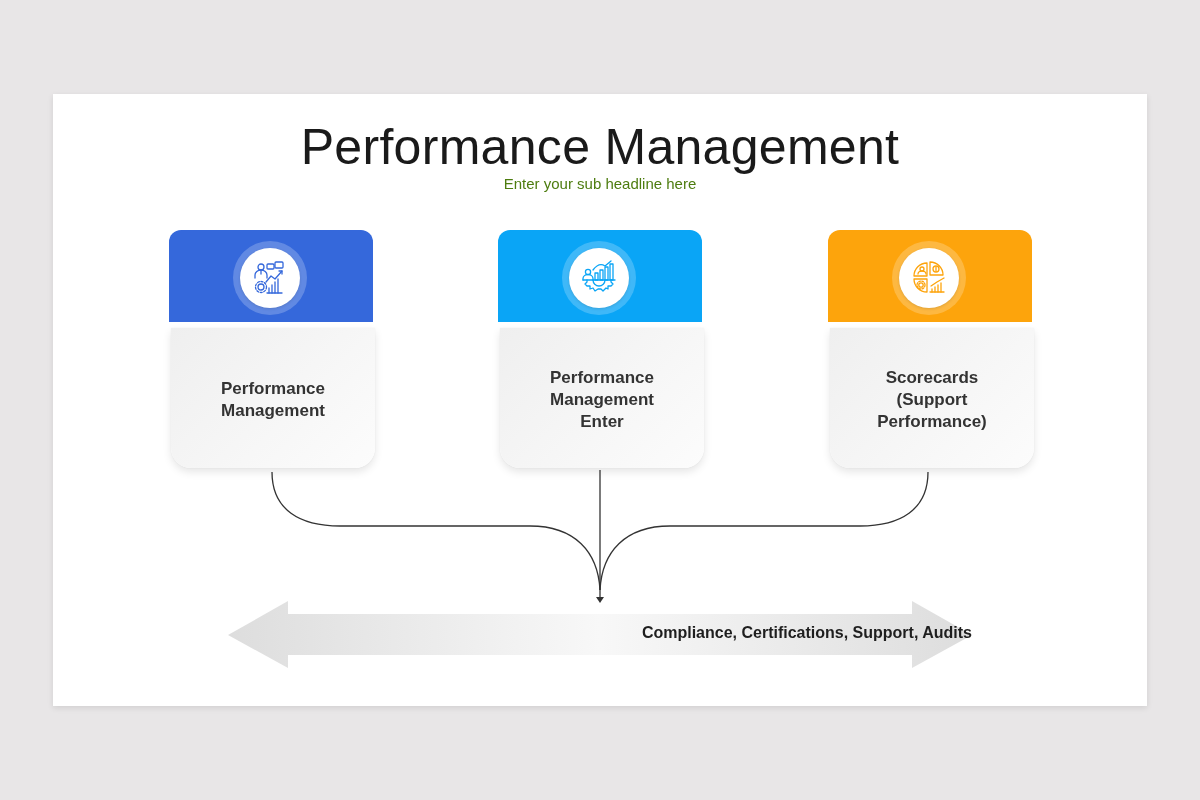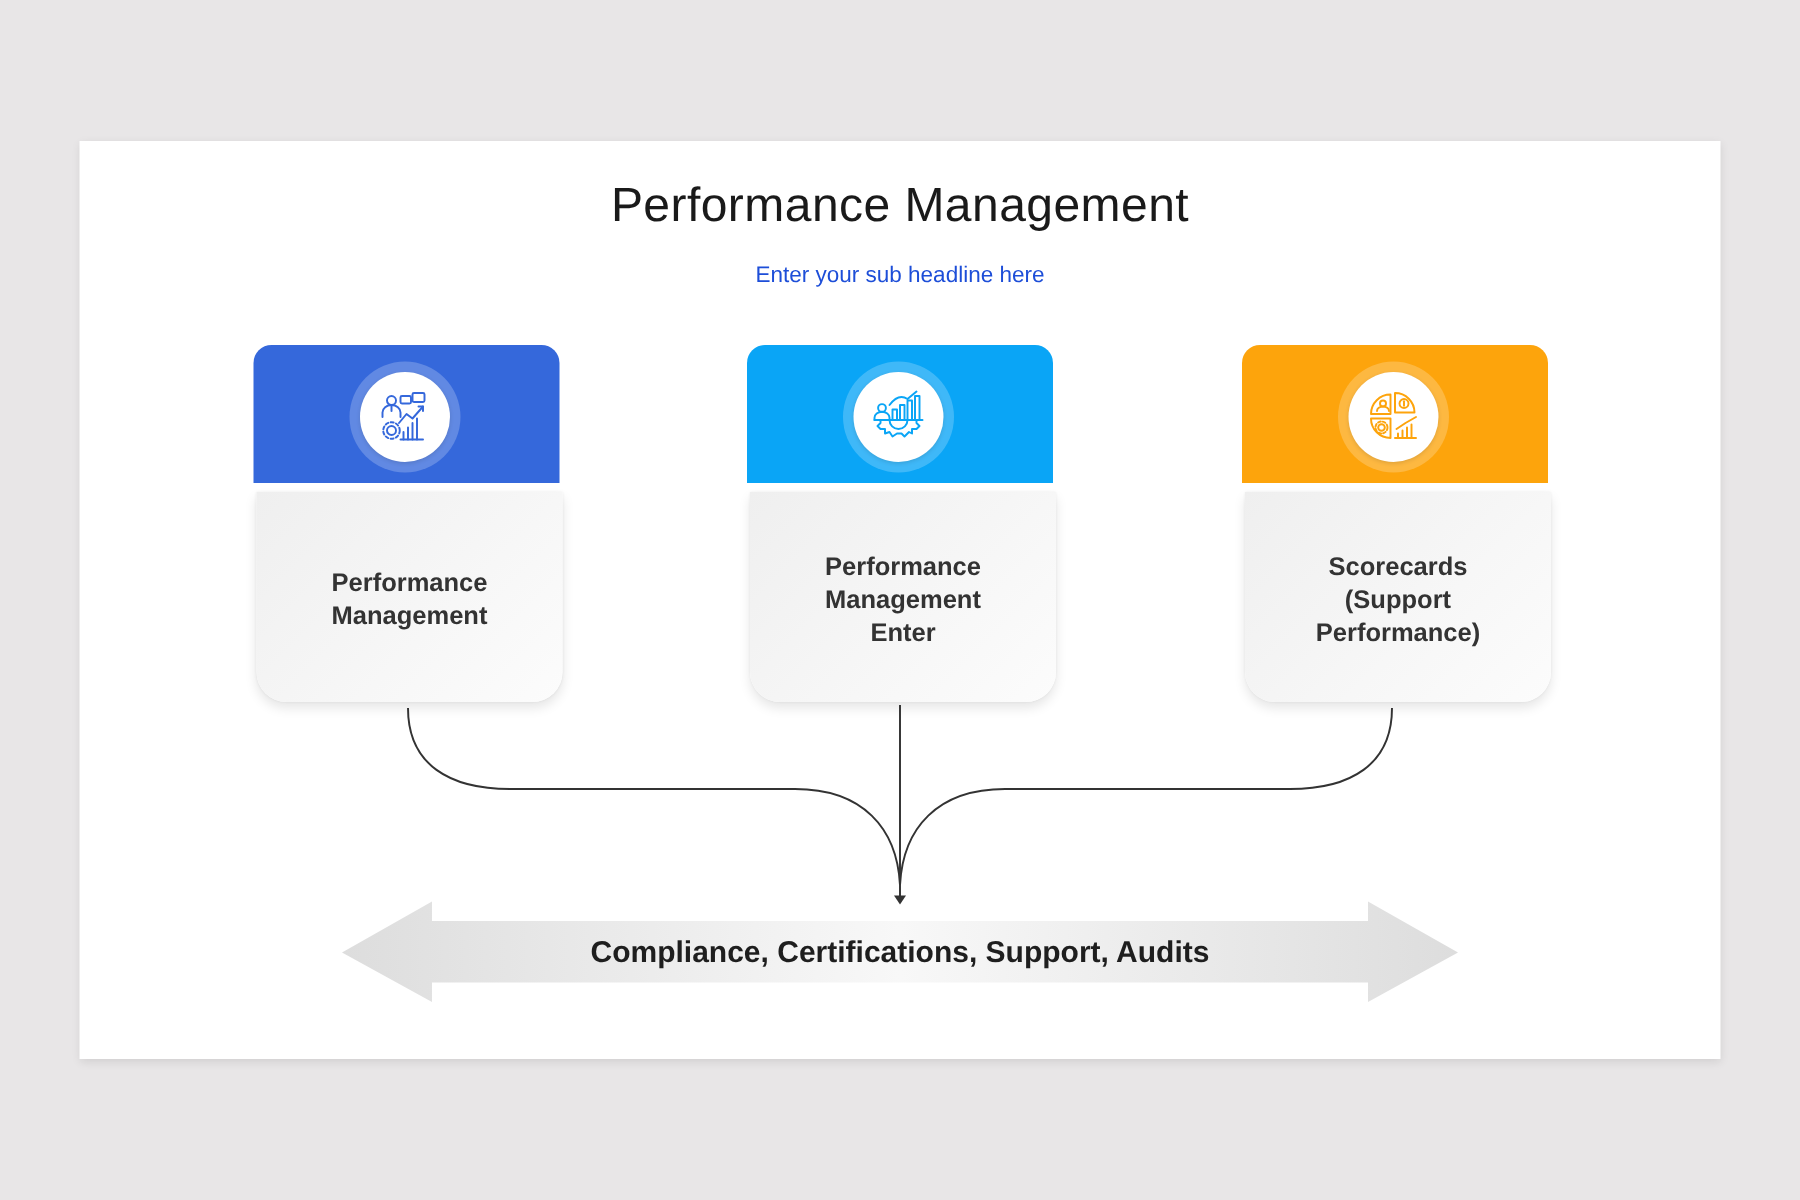--- a/index.html
+++ b/index.html
@@ -9,26 +9,26 @@
     font-family: "Liberation Sans", "DejaVu Sans", sans-serif;
     position: relative;
   }
   .slide {
     position: absolute; left: 53px; top: 94px; width: 1094px; height: 612px;
     background: #ffffff;
     box-shadow: 0 2px 6px rgba(0,0,0,0.10);
   }
   .title {
     position: absolute; left: 0; right: 0; top: 118px;
-    text-align: center; font-size: 32px; color: #1a1a1a; font-weight: normal;
+    text-align: center; font-size: 50px; color: #1a1a1a; font-weight: normal;
     letter-spacing: 0.3px;
   }
   .subtitle {
     position: absolute; left: 0; right: 0; top: 175px;
-    text-align: center; font-size: 15px; color: #1d4ed8;
+    text-align: center; font-size: 15px; color: #4d7c0f;
   }
   .card { position: absolute; width: 206px; height: 240px; top: 230px; }
   .card-head {
     position: absolute; left: 0; top: 0; width: 204px; height: 92px;
     border-radius: 12px 12px 0 0;
   }
   .card-body {
     position: absolute; left: 2px; top: 98px; width: 204px; height: 140px;
     border-radius: 0 0 20px 20px;
     background: linear-gradient(135deg, #efefef 0%, #f7f7f7 60%, #fcfcfc 100%);
@@ -48,21 +48,21 @@
   }
   .icon-circle {
     width: 60px; height: 60px; border-radius: 50%; background: #fff;
     display: flex; align-items: center; justify-content: center;
     box-shadow: 0 1px 3px rgba(0,0,0,0.12);
   }
   .connectors { position: absolute; left: 0; top: 0; }
   .banner { position: absolute; left: 228px; top: 600px; }
   .banner-text {
     position: absolute; left: 228px; top: 624px; width: 744px;
-    text-align: center; font-weight: bold; font-size: 20px; color: #1e1e1e;
+    text-align: right; font-weight: bold; font-size: 16px; color: #1e1e1e;
   }
 </style>
 </head>
 <body>
 
 <div class="slide"></div>
 
 <div class="title">Performance Management</div>
 <div class="subtitle">Enter your sub headline here</div>
 

